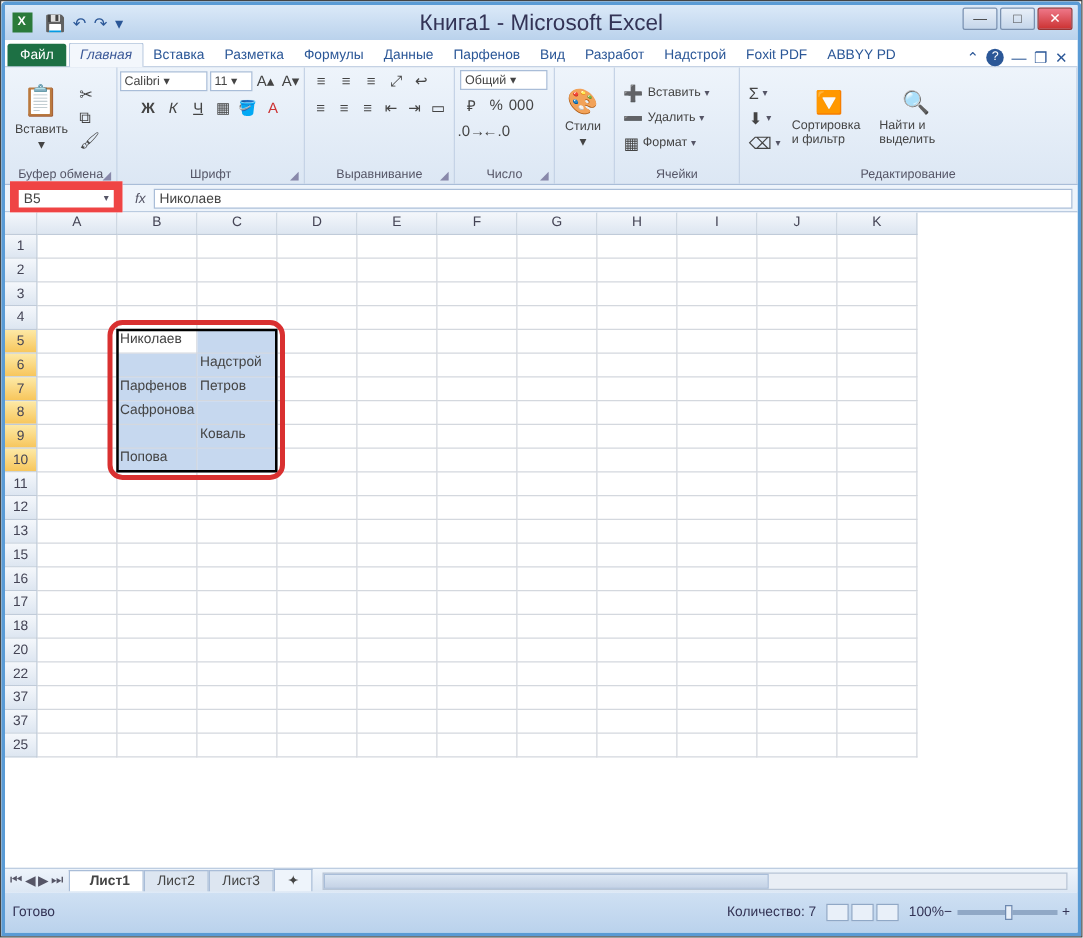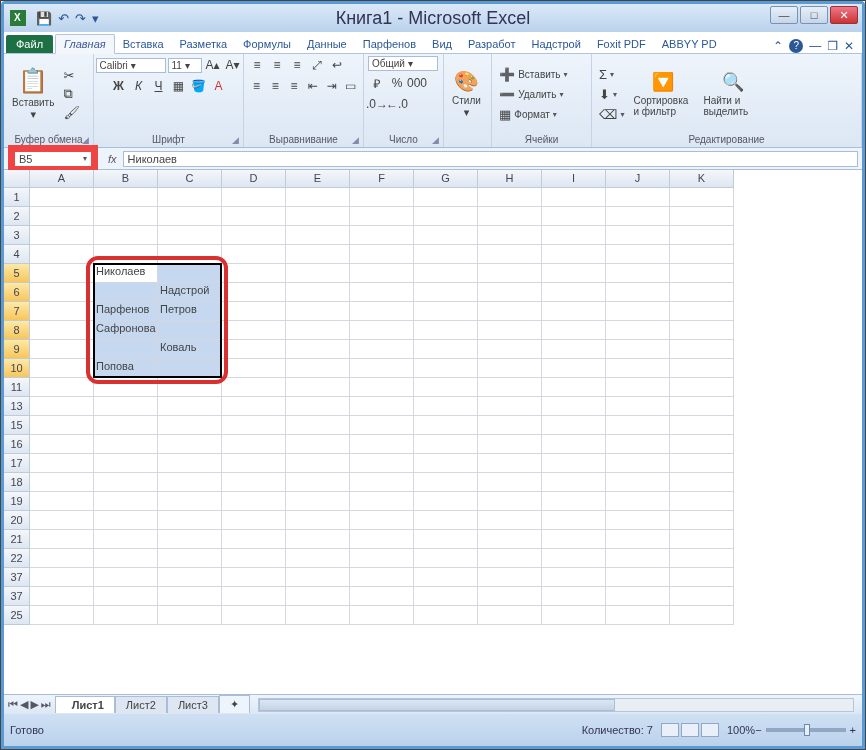--- a/index.html
+++ b/index.html
@@ -455,20 +455,34 @@
             <div class="cell"></div>
             <div class="cell"></div>
             <div class="cell"></div>
             <div class="cell"></div>
             <div class="cell"></div>
             <div class="cell"></div>
             <div class="cell"></div>
             <div class="cell"></div>
           </div>
           <div class="row">
+            <div class="rowh">12</div>
+            <div class="cell"></div>
+            <div class="cell"></div>
+            <div class="cell"></div>
+            <div class="cell"></div>
+            <div class="cell"></div>
+            <div class="cell"></div>
+            <div class="cell"></div>
+            <div class="cell"></div>
+            <div class="cell"></div>
+            <div class="cell"></div>
+            <div class="cell"></div>
+          </div>
+          <div class="row">
             <div class="rowh">13</div>
             <div class="cell"></div>
             <div class="cell"></div>
             <div class="cell"></div>
             <div class="cell"></div>
             <div class="cell"></div>
             <div class="cell"></div>
             <div class="cell"></div>
             <div class="cell"></div>
             <div class="cell"></div>
@@ -525,49 +539,21 @@
             <div class="cell"></div>
             <div class="cell"></div>
             <div class="cell"></div>
             <div class="cell"></div>
             <div class="cell"></div>
             <div class="cell"></div>
             <div class="cell"></div>
             <div class="cell"></div>
           </div>
           <div class="row">
-            <div class="rowh">19</div>
-            <div class="cell"></div>
-            <div class="cell"></div>
-            <div class="cell"></div>
-            <div class="cell"></div>
-            <div class="cell"></div>
-            <div class="cell"></div>
-            <div class="cell"></div>
-            <div class="cell"></div>
-            <div class="cell"></div>
-            <div class="cell"></div>
-            <div class="cell"></div>
-          </div>
-          <div class="row">
             <div class="rowh">20</div>
-            <div class="cell"></div>
-            <div class="cell"></div>
-            <div class="cell"></div>
-            <div class="cell"></div>
-            <div class="cell"></div>
-            <div class="cell"></div>
-            <div class="cell"></div>
-            <div class="cell"></div>
-            <div class="cell"></div>
-            <div class="cell"></div>
-            <div class="cell"></div>
-          </div>
-          <div class="row">
-            <div class="rowh">21</div>
             <div class="cell"></div>
             <div class="cell"></div>
             <div class="cell"></div>
             <div class="cell"></div>
             <div class="cell"></div>
             <div class="cell"></div>
             <div class="cell"></div>
             <div class="cell"></div>
             <div class="cell"></div>
             <div class="cell"></div>

